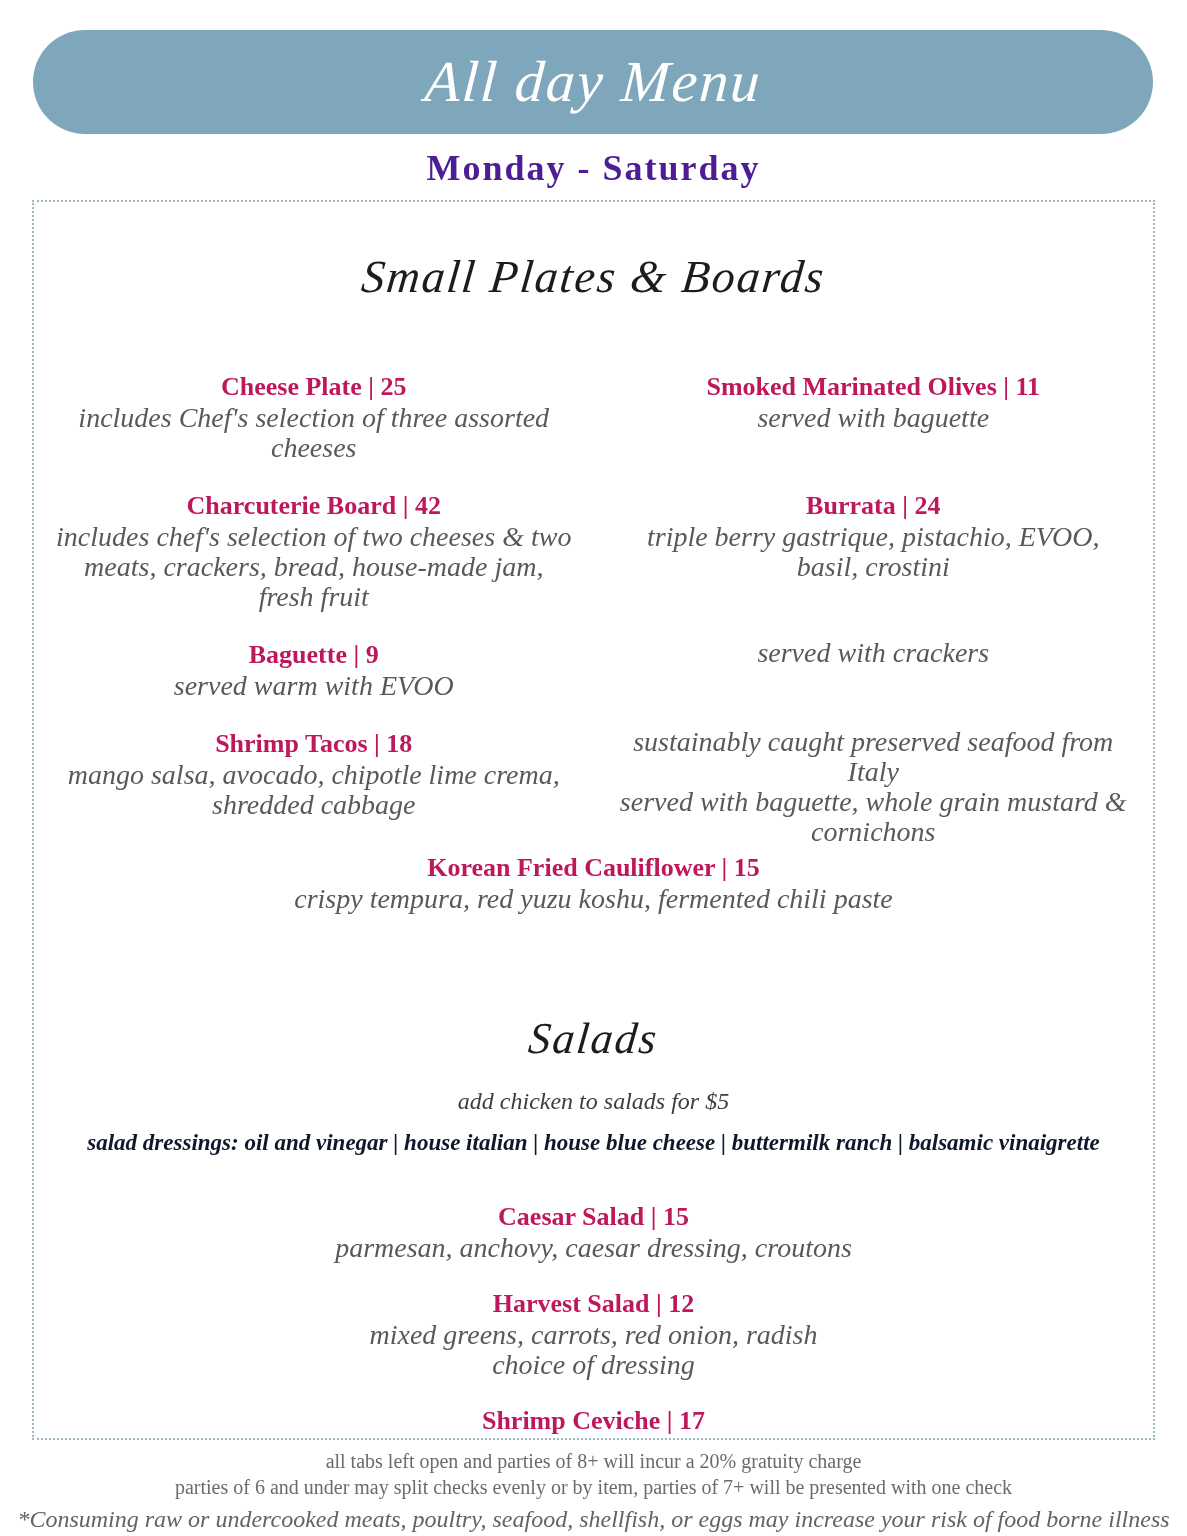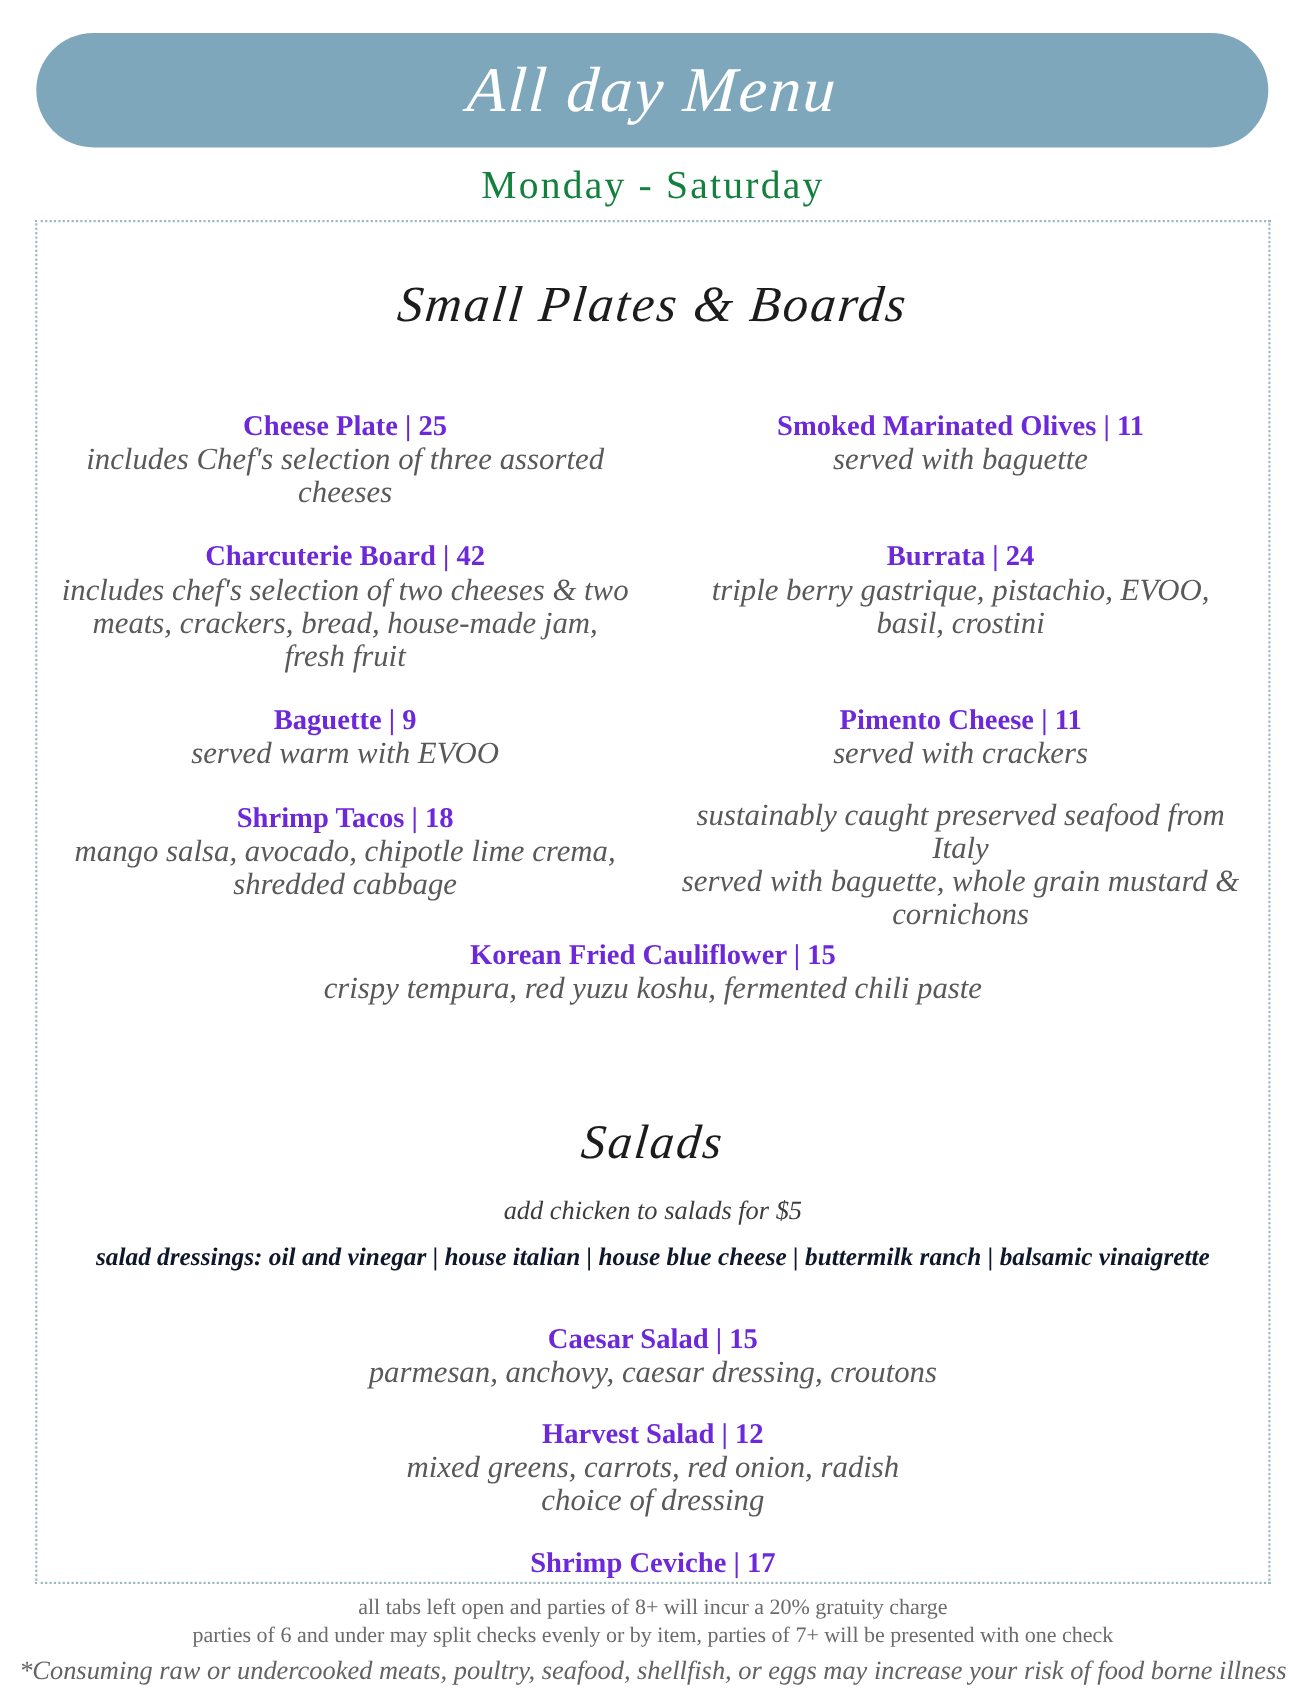--- a/index.html
+++ b/index.html
@@ -31,22 +31,23 @@
     color: #ffffff;
     font-size: 58px;
     line-height: 1;
     transform: skewX(-4deg);
   }
   .subtitle {
     margin-top: 12px;
     text-align: center;
     font-size: 36px;
     line-height: 44px;
-    color: #15803d;
+    color: #4c1d95;
     letter-spacing: 2px;
+    font-weight: bold;
   }
   .menu-box {
     box-sizing: border-box;
     margin: 10px 32px 0 32px;
     height: 1240px;
     border: 2px dotted #9db7c1;
     padding-top: 40px;
     overflow: hidden;
   }
   .section-heading {
@@ -61,21 +62,21 @@
     grid-template-columns: 1fr 1fr;
     row-gap: 26px;
     margin-top: 58px;
     align-items: start;
   }
   .item { text-align: center; padding: 0 20px; }
   .item-name {
     font-weight: 700;
     font-size: 26px;
     line-height: 33px;
-    color: #6d28d9;
+    color: #be185d;
   }
   .item-desc {
     font-style: italic;
     font-size: 28px;
     line-height: 30px;
     color: #595959;
   }
   .full-item { margin-top: 4px; }
   .salads-heading { margin-top: 90px; font-size: 44px; }
   .salads-note {
@@ -152,21 +153,20 @@
         <div class="item-desc">triple berry gastrique, pistachio, EVOO,</div>
         <div class="item-desc">basil, crostini</div>
       </div>
 
       <div class="item">
         <div class="item-name">Baguette | 9</div>
         <div class="item-desc">served warm with EVOO</div>
       </div>
 
       <div class="item">
-        <div class="item-name">Pimento Cheese | 11</div>
         <div class="item-desc">served with crackers</div>
       </div>
 
       <div class="item">
         <div class="item-name">Shrimp Tacos | 18</div>
         <div class="item-desc">mango salsa, avocado, chipotle lime crema,</div>
         <div class="item-desc">shredded cabbage</div>
       </div>
 
       <div class="item">

